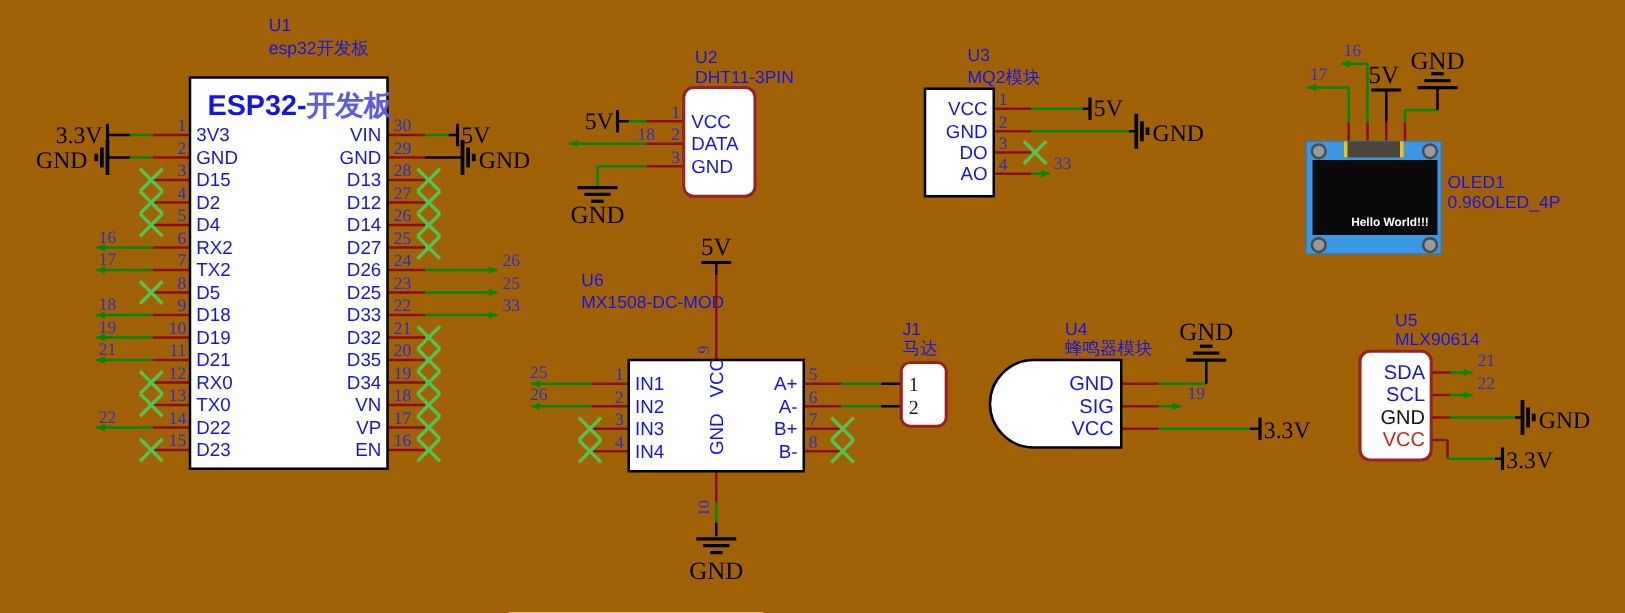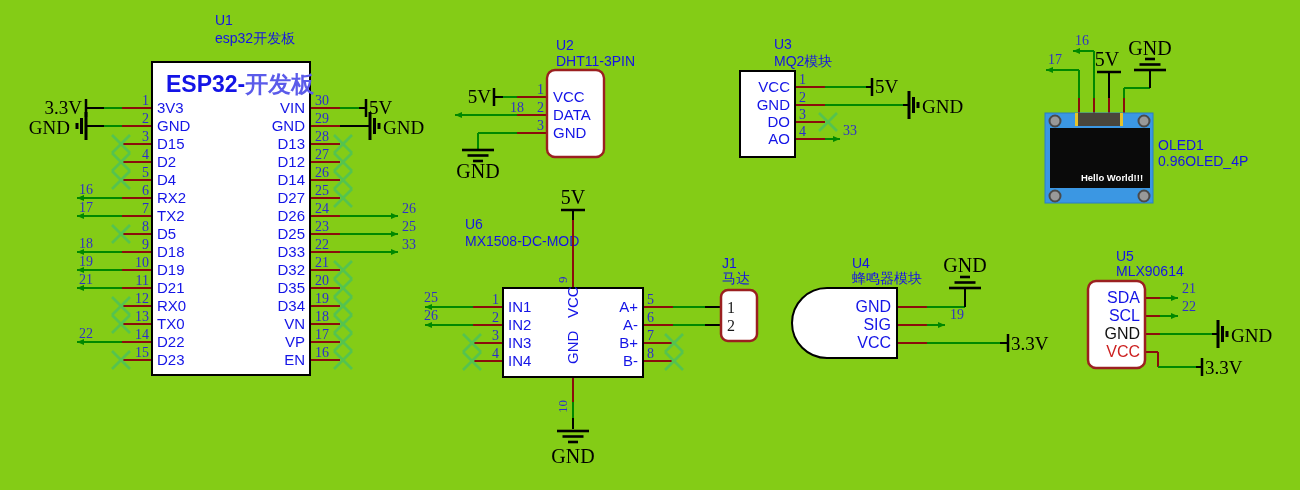--- a/index.html
+++ b/index.html
@@ -1,16 +1,16 @@
 <!DOCTYPE html>
 <html><head>
 <meta charset="utf-8">
 <style>
   html,body{margin:0;padding:0;background:#ffffff;}
-  .canvas-wrap{width:1300px;height:490px;position:relative;background:#84cc16;overflow:hidden;}
+  .canvas-wrap{width:1300px;height:490px;position:relative;background:#a16207;overflow:hidden;}
   svg text{user-select:none;}
 </style>
 </head>
 <body>
 
 <div class="canvas-wrap">
   <svg id="schematic" width="1300" height="490" viewBox="0 0 1300 490" xmlns="http://www.w3.org/2000/svg">
       <text x="215" y="25" fill="#1414e6" font-size="14" font-family="&quot;Liberation Sans&quot;,&quot;DejaVu Sans&quot;,sans-serif" text-anchor="start">U1</text>
       <text x="215" y="43" fill="#1414e6" font-size="14" font-family="&quot;Liberation Sans&quot;,&quot;DejaVu Sans&quot;,sans-serif" text-anchor="start">esp32开发板</text>
       <line x1="152" y1="108" x2="122" y2="108" stroke="#8a0c0c" stroke-width="2"></line>

